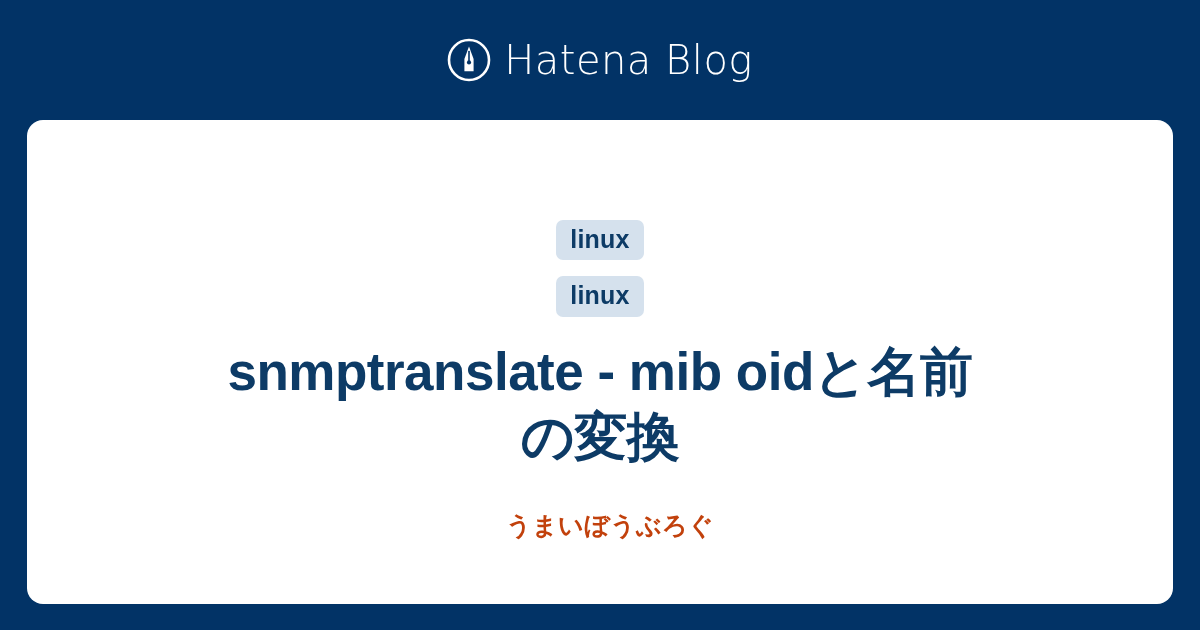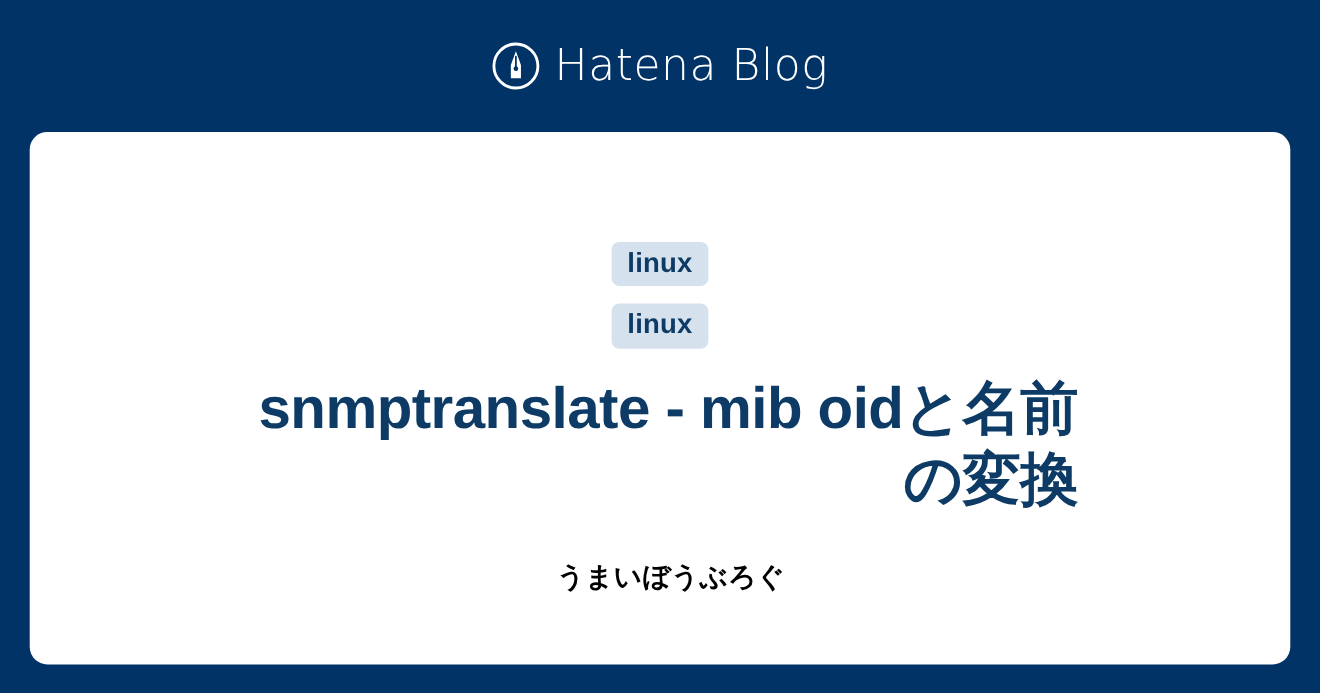--- a/index.html
+++ b/index.html
@@ -90,32 +90,32 @@
   }
 
   
   .entry-title {
     margin: 22px 0 0 0;
     max-width: 760px;
     color: #0d3b66;
     font-size: 53px;
     font-weight: bold;
     line-height: 1.24;
-    text-align: right;
+    text-align: center;
     letter-spacing: -0.5px;
     word-break: break-word;
   }
 
   
   .blog-name {
     position: absolute;
     left: 0;
     right: 0;
     bottom: 64px;
-    color: #000000;
+    color: #c2410c;
     font-size: 25px;
     font-weight: bold;
     line-height: 1.2;
     text-align: center;
     letter-spacing: 0.4px;
     padding-left: 20px;
   }
 </style>
 </head>
 <body>

